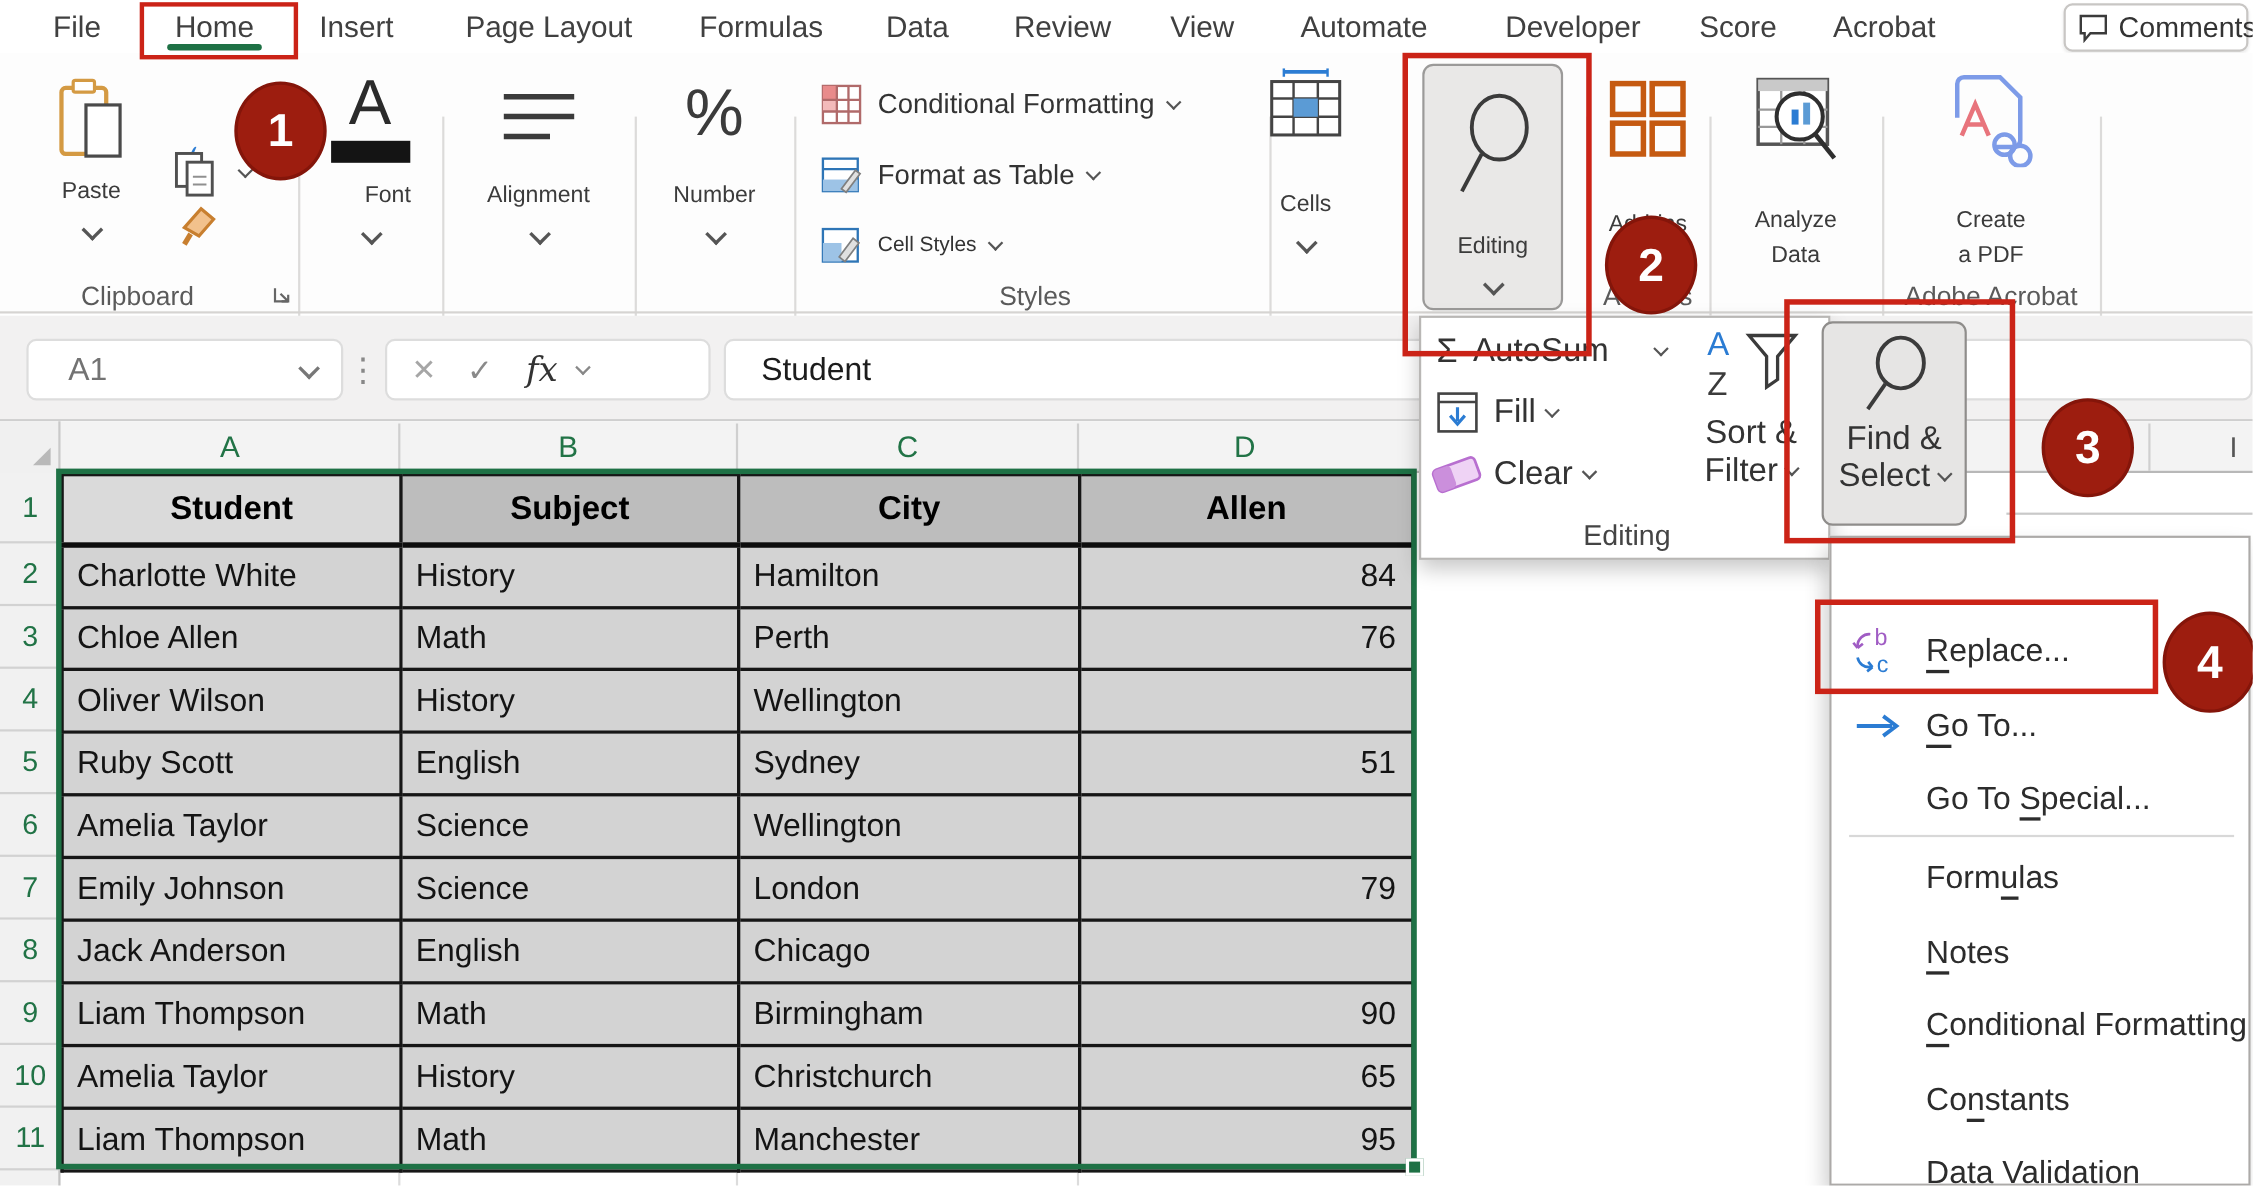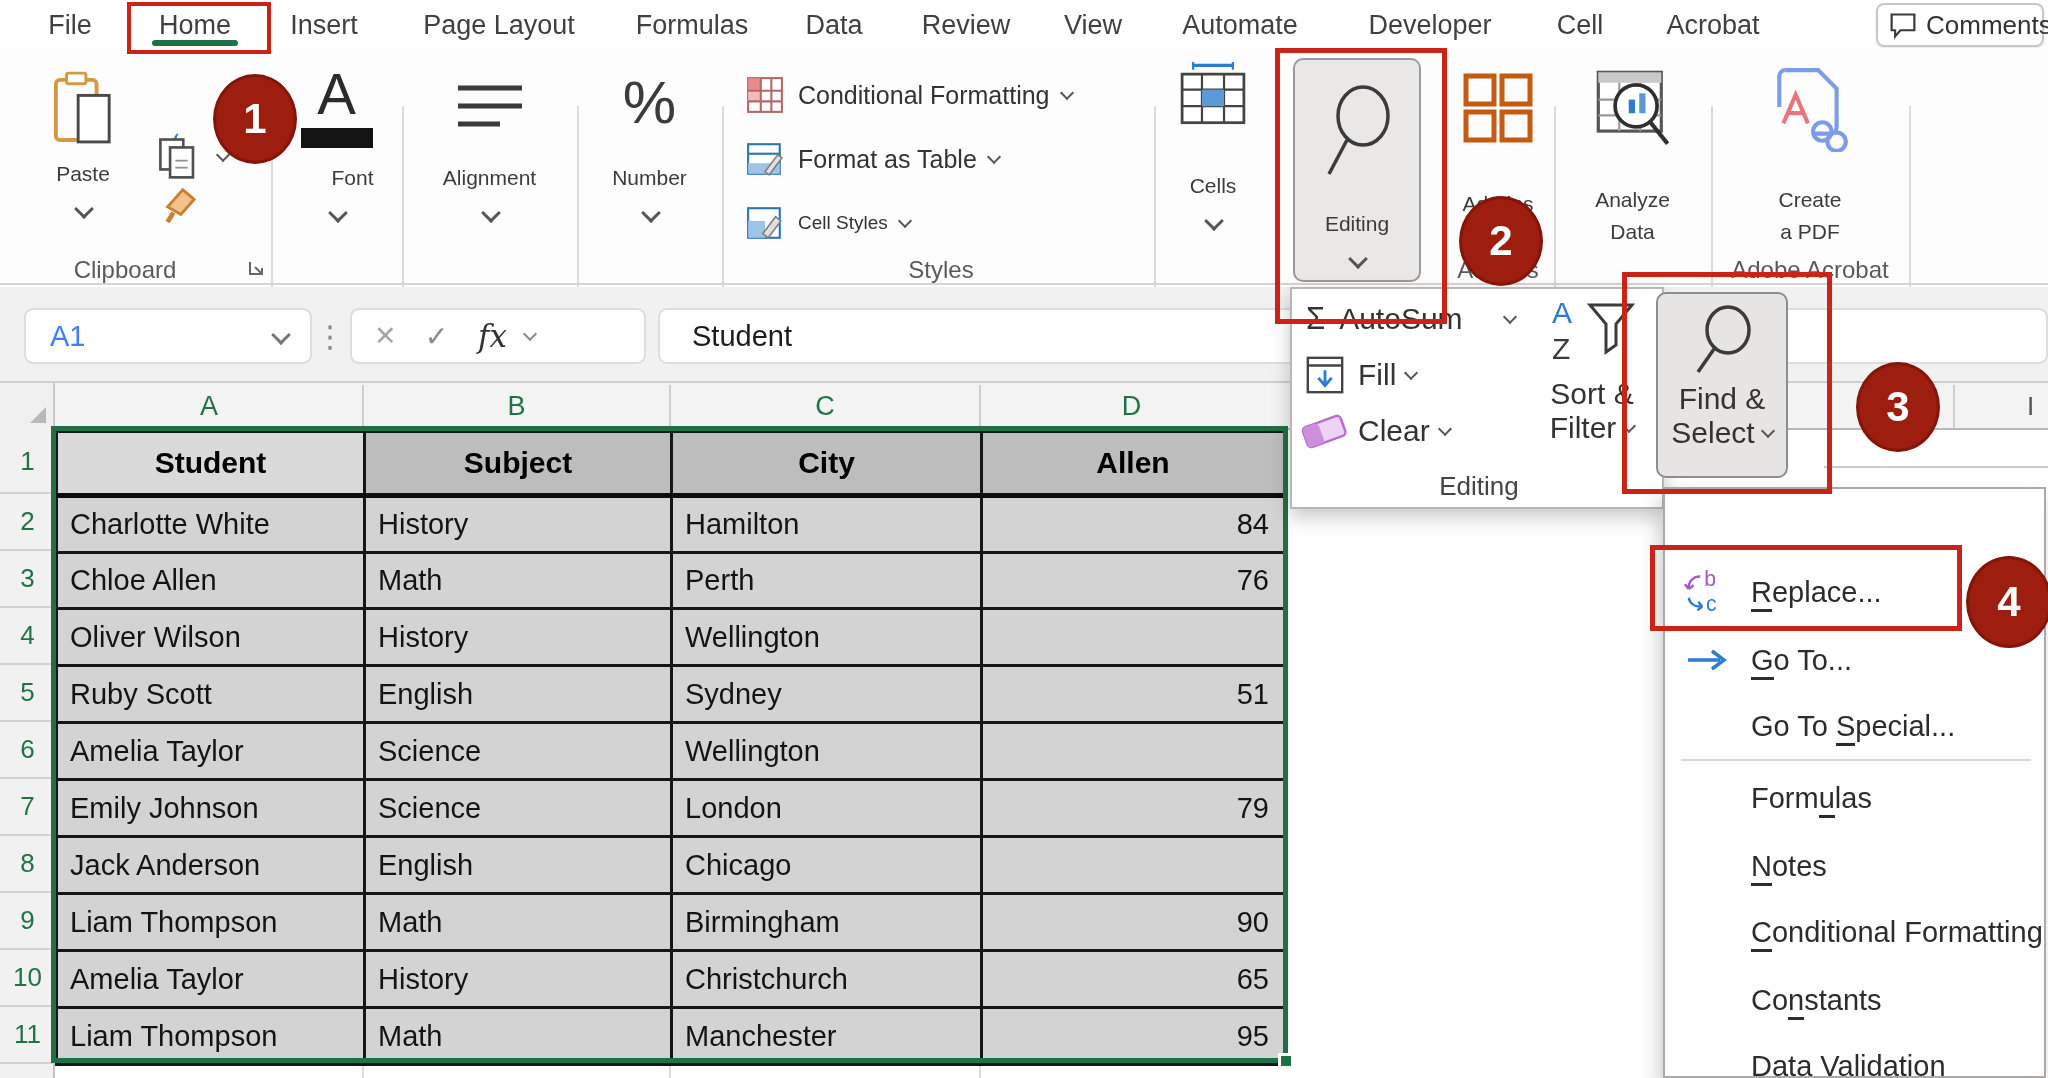--- a/index.html
+++ b/index.html
@@ -48,21 +48,21 @@
     <span class="tab" style="left:38px;width:64px;">File</span>
     <span class="tab" style="left:140px;width:110px;">Home</span>
     <span class="tab" style="left:278px;width:92px;">Insert</span>
     <span class="tab" style="left:408px;width:182px;">Page Layout</span>
     <span class="tab" style="left:628px;width:128px;">Formulas</span>
     <span class="tab" style="left:796px;width:76px;">Data</span>
     <span class="tab" style="left:908px;width:116px;">Review</span>
     <span class="tab" style="left:1052px;width:82px;">View</span>
     <span class="tab" style="left:1168px;width:144px;">Automate</span>
     <span class="tab" style="left:1352px;width:156px;">Developer</span>
-    <span class="tab" style="left:1544px;width:72px;">Cell</span>
+    <span class="tab" style="left:1544px;width:72px;">Score</span>
     <span class="tab" style="left:1652px;width:122px;">Acrobat</span>
     <div class="ab" style="left:152px;top:40px;width:86px;height:6px;background:#1e7145;border-radius:3px;"></div>
     <div class="ab fx" style="left:1876px;top:3px;width:168px;height:44px;border:2px solid #c8c6c4;border-radius:8px;background:#fff;box-shadow:0 2px 3px rgba(0,0,0,.08);padding-left:10px;box-sizing:border-box;">
       <span style="margin-right:8px;display:flex;">
         <svg width="30" height="28" viewBox="0 0 34 32">
             <path d="M4 4 h26 v18 h-16 l-6 7 v-7 h-4 z" fill="none" stroke="#3b3b3b" stroke-width="2.5"></path>
           </svg>
       </span>
       <span style="font-size:26px;color:#333;">Comments</span>
     </div>
@@ -173,21 +173,21 @@
             <rect x="2" y="4" width="30" height="28" fill="#fff" stroke="#2e75b6" stroke-width="2"></rect>
             <rect x="2" y="16" width="16" height="16" fill="#9dc3e6"></rect>
             <path d="M16 28 L28 12 L33 16 L21 32 Z" fill="#e0e0e0" stroke="#7f7f7f" stroke-width="1.5"></path>
           </svg>
       </span>
       <span class="panel-item-label" style="font-size:19px;">Cell Styles</span>
       <span class="cv cvs" style="margin-left:12px;margin-top:-4px;"></span>
     </div>
     <div class="ab glbl" style="left:841px;top:208px;width:200px;">Styles</div>
 
-    <div class="ab" style="left:1154px;top:8px;width:118px;height:212px;">
+    <div class="ab" style="left:1128px;top:8px;width:118px;height:212px;">
       <span class="ab" style="left:23px;top:6px;">
         <svg width="72" height="64" viewBox="0 0 64 58">
             <line x1="14" y1="3" x2="50" y2="3" stroke="#2b7cd3" stroke-width="3"></line>
             <line x1="14" y1="0" x2="14" y2="7" stroke="#2b7cd3" stroke-width="2"></line>
             <line x1="50" y1="0" x2="50" y2="7" stroke="#2b7cd3" stroke-width="2"></line>
             <rect x="4" y="11" width="56" height="44" fill="#fff" stroke="#444" stroke-width="2.5"></rect>
             <line x1="22" y1="11" x2="22" y2="55" stroke="#444" stroke-width="2"></line>
             <line x1="42" y1="11" x2="42" y2="55" stroke="#444" stroke-width="2"></line>
             <line x1="4" y1="25" x2="60" y2="25" stroke="#444" stroke-width="2"></line>
             <line x1="4" y1="40" x2="60" y2="40" stroke="#444" stroke-width="2"></line>
@@ -256,21 +256,21 @@
       <span class="ab blbl" style="left:0;top:130px;width:198px;">Create</span>
       <span class="ab blbl" style="left:0;top:162px;width:198px;">a PDF</span>
     </div>
     <div class="ab glbl" style="left:1700px;top:208px;width:220px;">Adobe Acrobat</div>
 
     <div class="ab" style="left:0;top:235px;width:2048px;height:2px;background:#d6d4d2;"></div>
   </div>
 
   <div class="ab" style="left:0;top:287px;width:2048px;height:96px;background:#f2f1f1;border-bottom:2px solid #cfcfcf;box-sizing:border-box;">
     <div class="ab fx" style="left:24px;top:21px;width:288px;height:56px;background:#fff;border:2px solid #dddddd;border-radius:9px;box-sizing:border-box;">
-      <span style="margin-left:24px;font-size:29px;color:#3b82f6;">A1</span>
+      <span style="margin-left:36px;font-size:29px;color:#737373;">A1</span>
       <span class="cv" style="position:absolute;right:22px;top:18px;border-color:#777;"></span>
     </div>
     <span class="ab fx ctr" style="left:320px;top:21px;width:20px;height:56px;font-size:30px;color:#888;">⋮</span>
     <div class="ab fx" style="left:350px;top:21px;width:296px;height:56px;background:#fff;border:2px solid #dddddd;border-radius:9px;box-sizing:border-box;">
       <span style="margin-left:22px;font-size:27px;color:#a6a6a6;">✕</span>
       <span style="margin-left:28px;font-size:28px;color:#8a8a8a;">✓</span>
       <span style="margin-left:30px;font-size:31px;color:#333;font-family:'DejaVu Serif',serif;font-style:italic;">fx</span>
       <span class="cv cvs" style="margin-left:18px;border-color:#888;margin-top:-4px;"></span>
     </div>
     <div class="ab fx" style="left:658px;top:21px;width:1390px;height:56px;background:#fff;border:2px solid #dddddd;border-radius:9px;box-sizing:border-box;">

